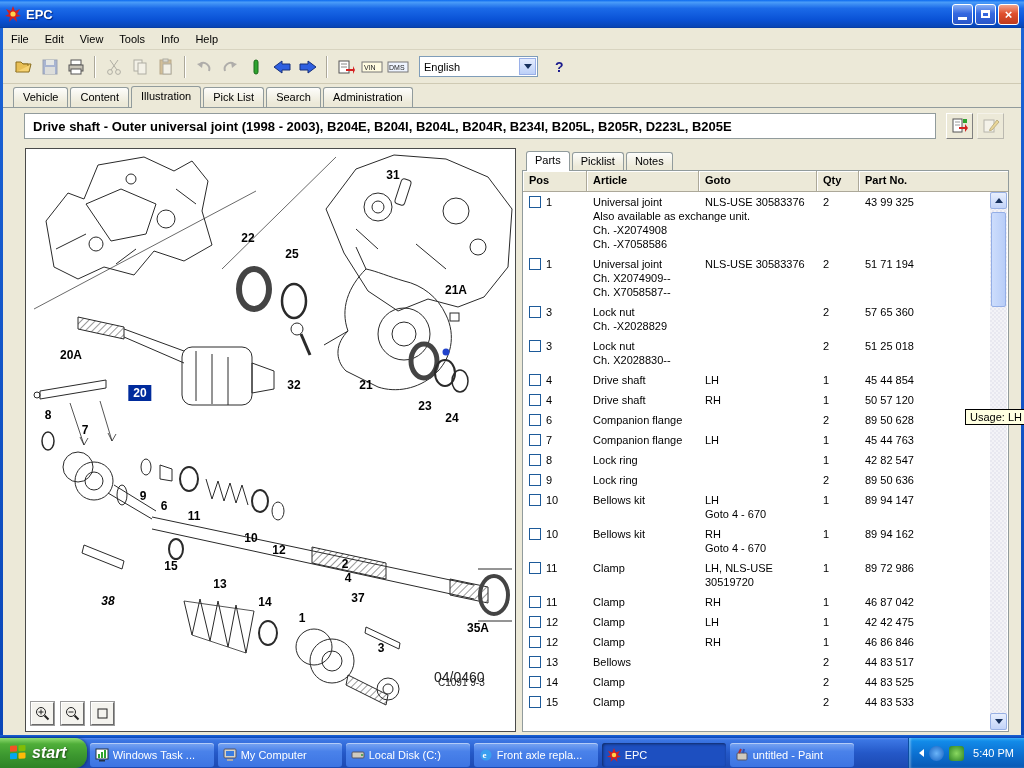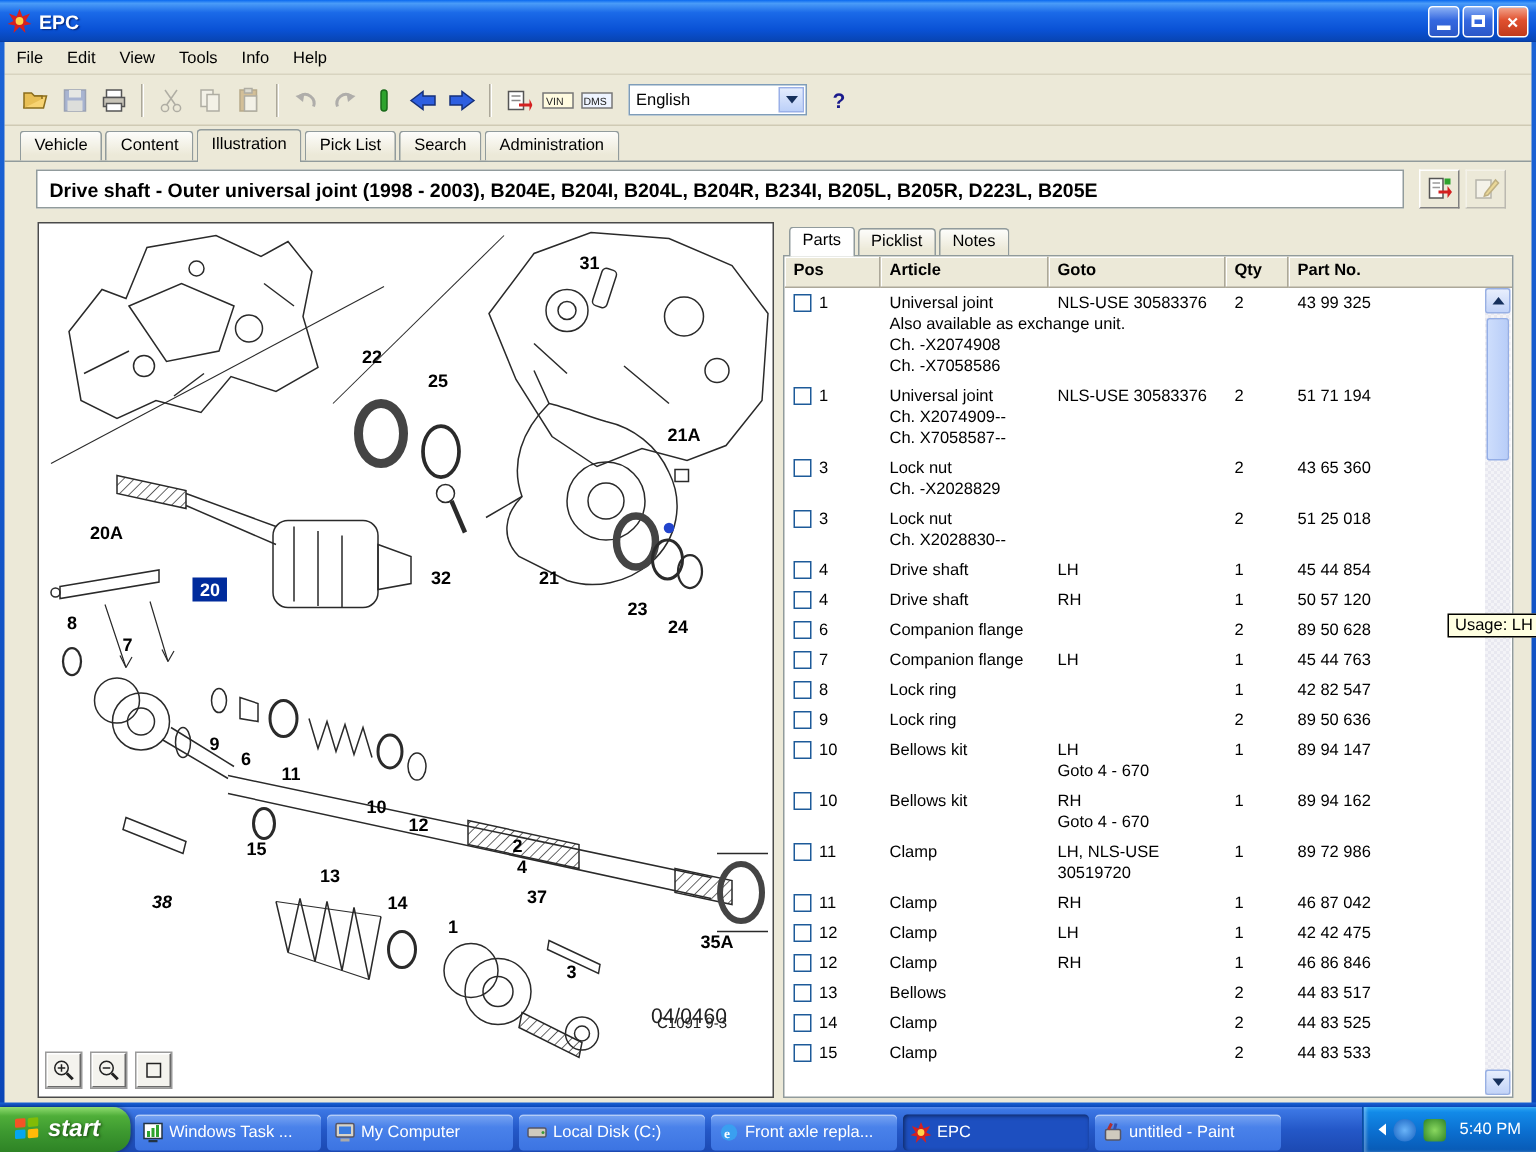--- a/index.html
+++ b/index.html
@@ -446,21 +446,21 @@
               <span class="posnum">3</span>
             </div>
             <div class="cell c-article">
               <div class="mline">Lock nut</div>
               <div class="note">Ch. -X2028829</div>
             </div>
             <div class="cell c-usage">
               <div class="mline"></div>
             </div>
             <div class="cell c-qty">2</div>
-            <div class="cell c-part">43 65 360</div>
+            <div class="cell c-part">57 65 360</div>
           </div>
           <div class="prow">
             <div class="cell c-pos">
               <span class="cbx"></span>
               <span class="posnum">3</span>
             </div>
             <div class="cell c-article">
               <div class="mline">Lock nut</div>
               <div class="note">Ch. X2028830--</div>
             </div>

